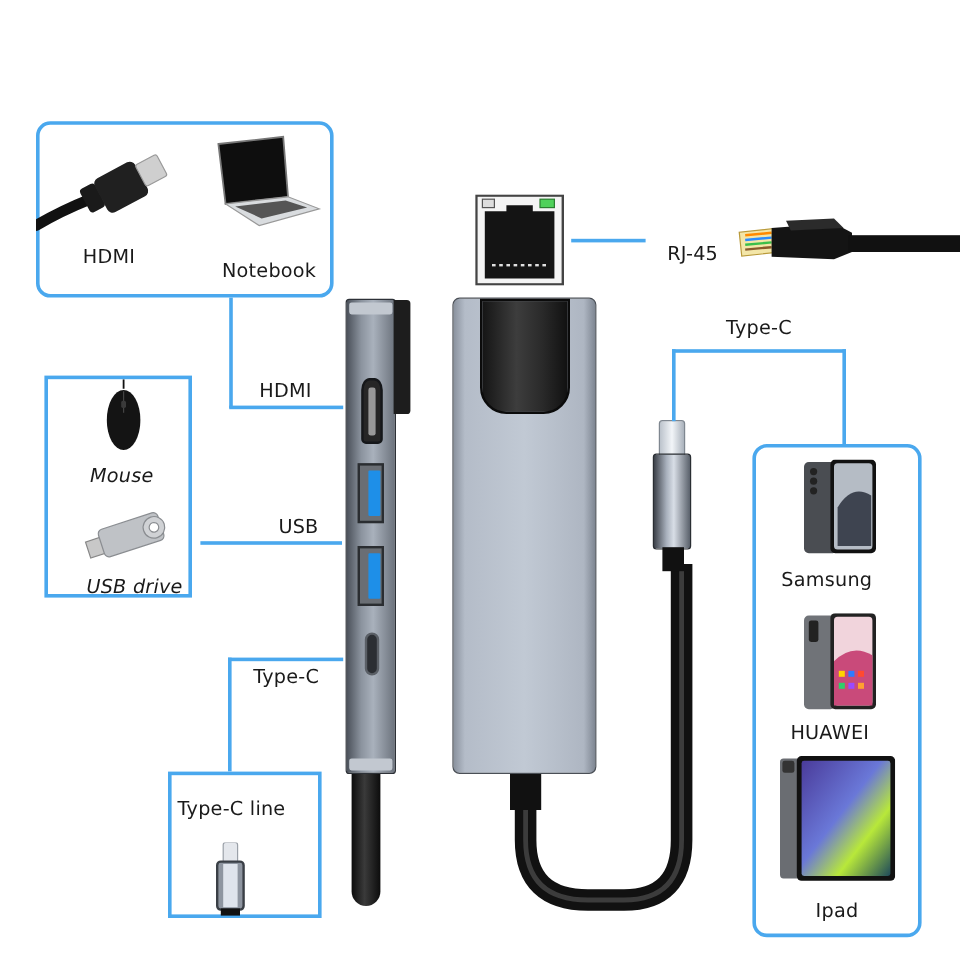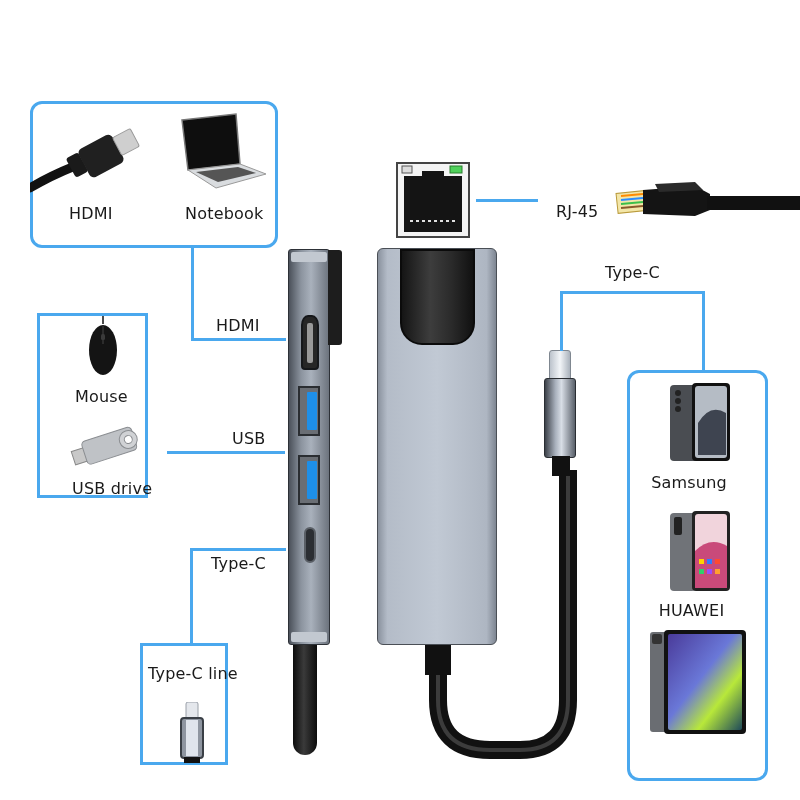--- a/index.html
+++ b/index.html
@@ -23,28 +23,28 @@
     <rect x="52" y="14" width="38" height="32" rx="5" fill="#202020" transform="rotate(-28 71 30)"></rect>
     <rect x="86" y="6" width="20" height="20" rx="2" fill="#cfcfcf" stroke="#999" stroke-width="1" transform="rotate(-28 96 16)"></rect>
   </svg>
 
   <svg class="abs" style="left:145px; top:8px;" width="90" height="80" viewBox="0 0 90 80">
     <polygon points="4,8 58,2 62,52 10,58" fill="#0e0e0e" stroke="#777" stroke-width="1.5"></polygon>
     <polygon points="10,58 62,52 88,62 38,76" fill="#d9dcdf" stroke="#999" stroke-width="1"></polygon>
     <polygon points="18,60 60,55 78,61 40,70" fill="#555"></polygon>
   </svg>
   <span class="lbl" style="left:36px; top:100px;">HDMI</span>
-  <span class="lbl" style="left:152px; top:100px;">Notebook</span>
+  <span class="lbl" style="left:152px; top:112px;">Notebook</span>
 </div>
 
 <div class="line" style="left:191px; top:248px; width:3px; height:92px;"></div>
 <div class="line" style="left:191px; top:338px; width:95px; height:3px;"></div>
 <span class="lbl" style="left:216px; top:316px;">HDMI</span>
 
-<div class="box" style="left:37px; top:313px; width:111px; height:185px;">
+<div class="box" style="left:37px; top:313px; width:123px; height:185px;font-style:italic;">
 
   <svg class="abs" style="left:45px; top:0px;" width="36" height="62" viewBox="0 0 36 62">
     <line x1="18" y1="0" x2="18" y2="8" stroke="#111" stroke-width="1.5"></line>
     <ellipse cx="18" cy="34" rx="14" ry="25" fill="#141414"></ellipse>
     <line x1="18" y1="10" x2="18" y2="28" stroke="#444" stroke-width="1"></line>
     <rect x="16" y="18" width="4" height="6" rx="1.5" fill="#3a3a3a"></rect>
   </svg>
   <span class="lbl" style="left:35px; top:71px;">Mouse</span>
 
   <svg class="abs" style="left:25px; top:104px;" width="86" height="50" viewBox="0 0 86 50">
@@ -58,21 +58,21 @@
   <span class="lbl" style="left:32px; top:163px;text-align:right;">USB drive</span>
 </div>
 
 <div class="line" style="left:167px; top:451px; width:118px; height:3px;"></div>
 <span class="lbl" style="left:232px; top:429px;">USB</span>
 
 <div class="line" style="left:190px; top:548px; width:96px; height:3px;"></div>
 <div class="line" style="left:190px; top:548px; width:3px; height:95px;"></div>
 <span class="lbl" style="left:211px; top:554px;">Type-C</span>
 
-<div class="box" style="left:140px; top:643px; width:88px; height:122px;">
+<div class="box" style="left:140px; top:643px; width:128px; height:122px;">
   <span class="lbl" style="left:5px; top:18px;">Type-C line</span>
   <svg class="abs" style="left:34px; top:56px;" width="30" height="62" viewBox="0 0 30 62">
     <rect x="9" y="0" width="12" height="18" rx="2" fill="#e4e7ec" stroke="#9aa0a8" stroke-width="1"></rect>
     <rect x="4" y="16" width="22" height="40" rx="3" fill="#8e95a0" stroke="#3a3f46" stroke-width="2"></rect>
     <rect x="9" y="18" width="12" height="36" fill="#dfe4ec"></rect>
     <rect x="7" y="55" width="16" height="6" fill="#111"></rect>
   </svg>
 </div>
 
 <div class="abs" style="left:288px; top:249px; width:42px; height:396px; border-radius:3px; background:linear-gradient(90deg,#4b515a 0%,#8b939e 30%,#a9b1bc 55%,#6c737d 100%); border:1px solid #2d3137;">
@@ -186,13 +186,14 @@
     <defs>
       <linearGradient id="ipadgrad" x1="0" y1="0" x2="1" y2="1">
         <stop offset="0" stop-color="#4a3b9a"></stop>
         <stop offset="0.45" stop-color="#6a78d8"></stop>
         <stop offset="0.7" stop-color="#b8e83a"></stop>
         <stop offset="1" stop-color="#1e4a5a"></stop>
       </linearGradient>
     </defs>
     <rect x="18" y="4" width="74" height="96" rx="2" fill="url(#ipadgrad)"></rect>
   </svg>
+  <span class="lbl center" style="left:0; width:135px; top:376px;">Ipad</span>
 </div>
 
 </body></html>

